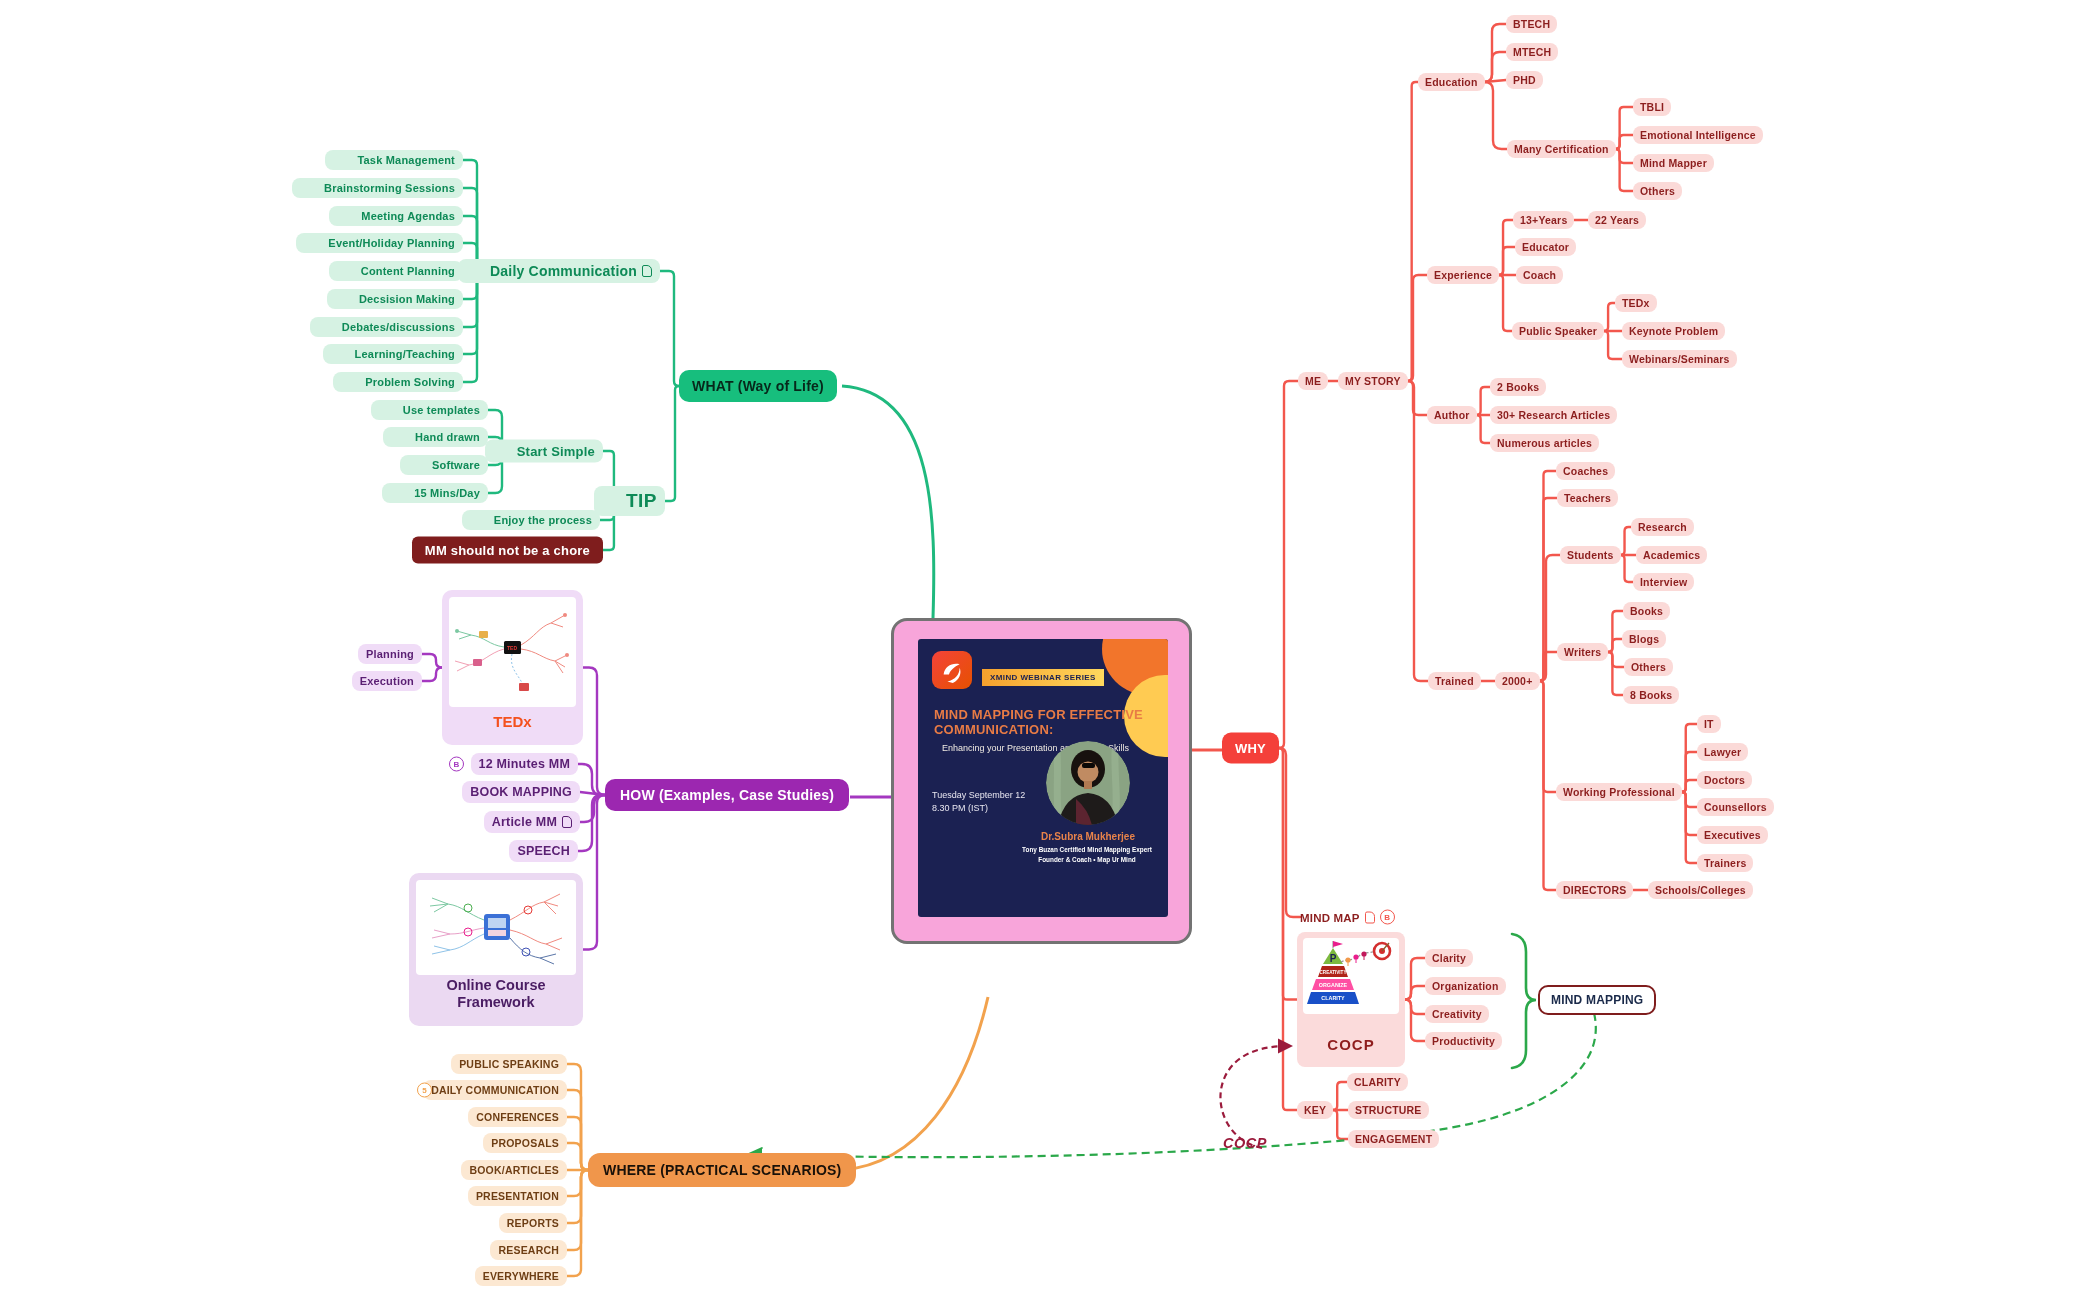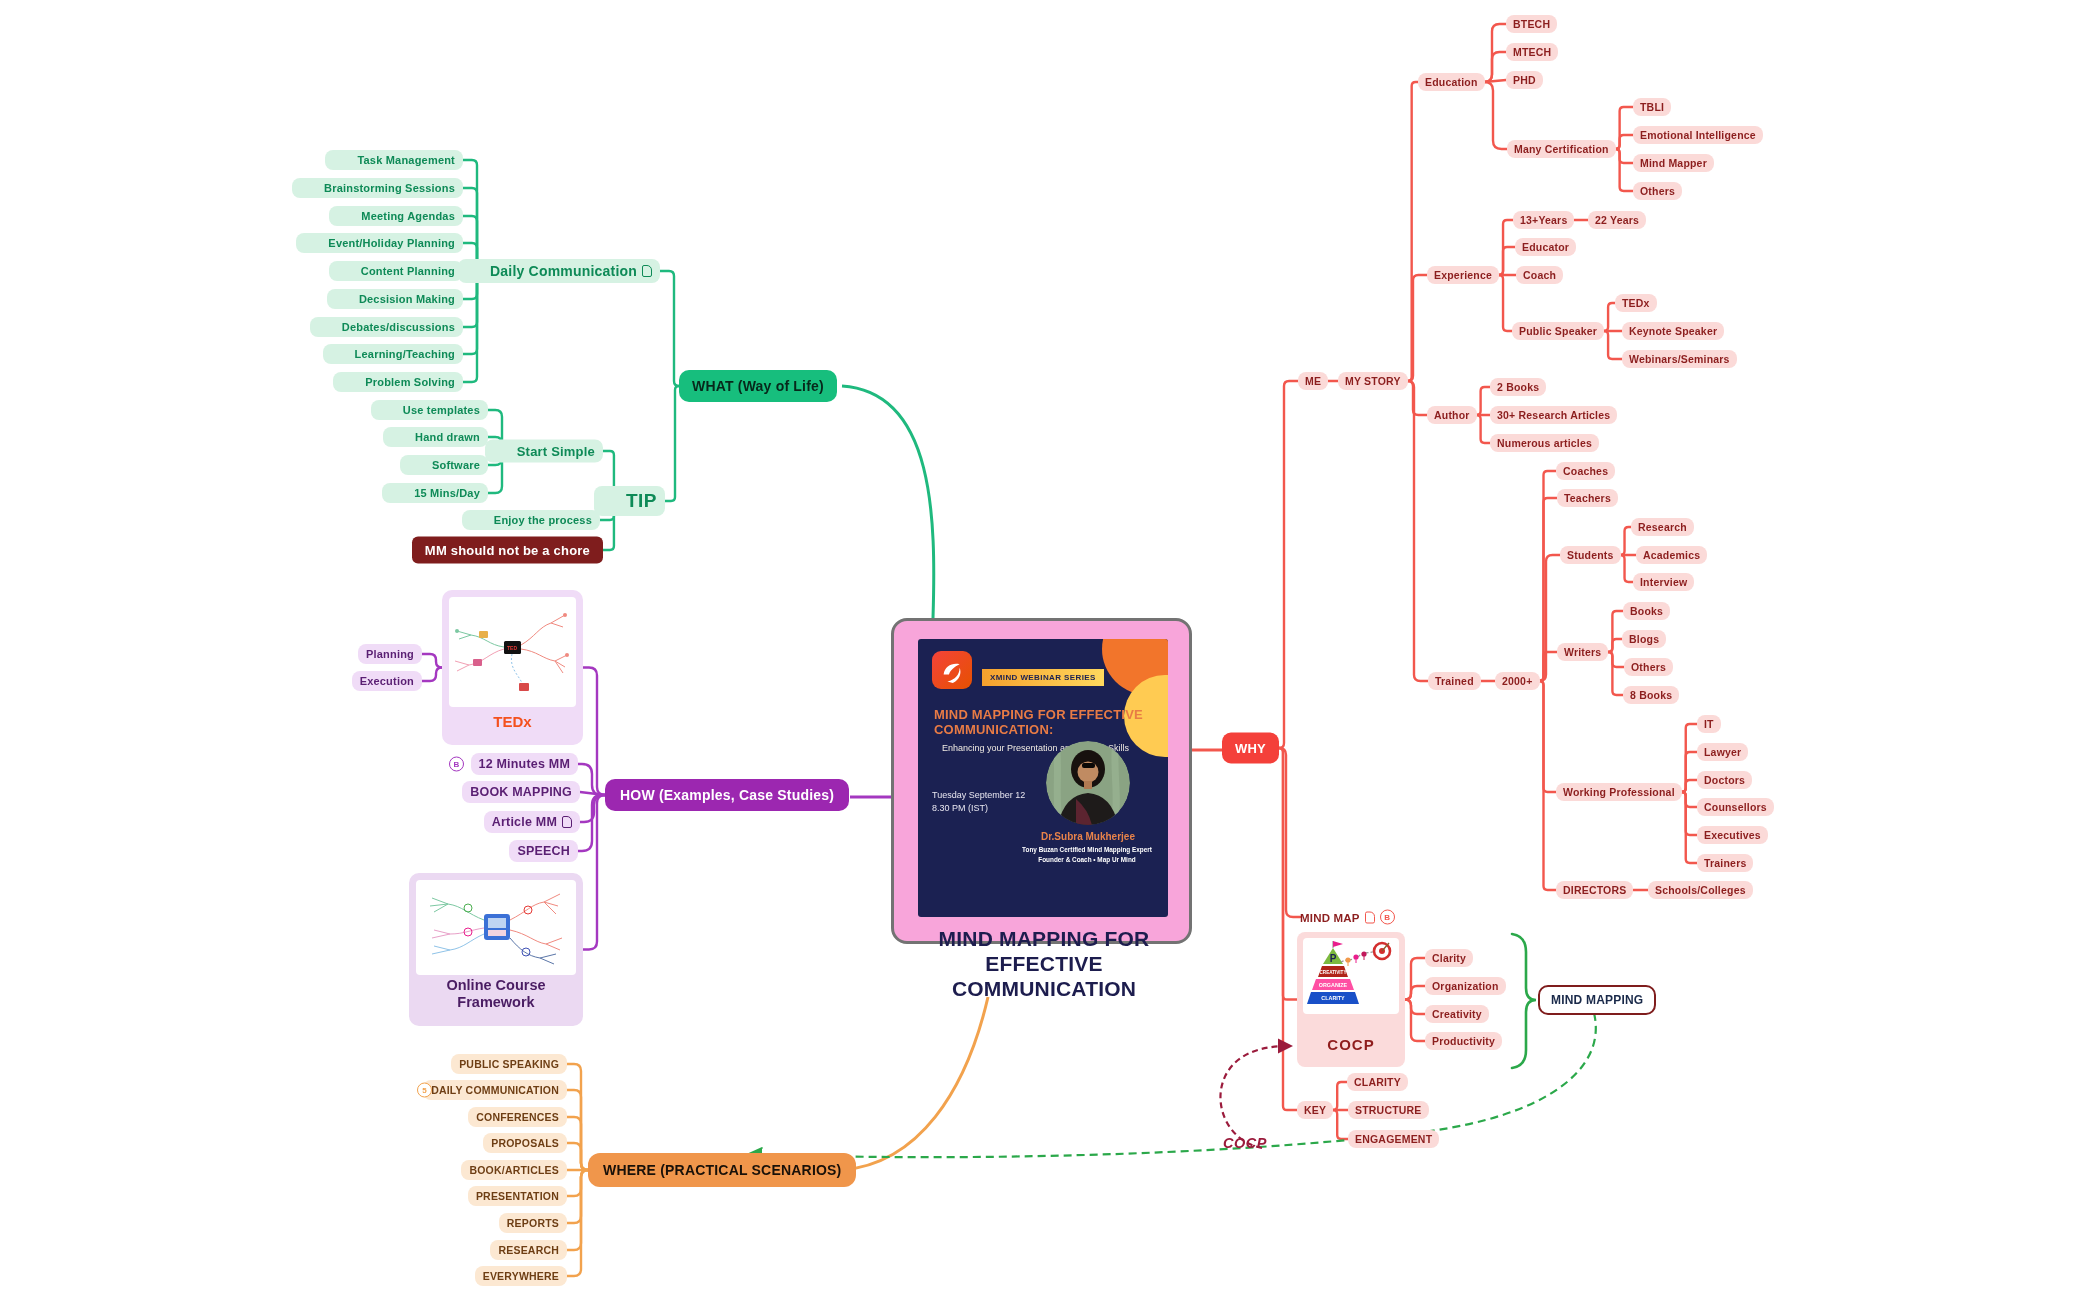--- a/index.html
+++ b/index.html
@@ -215,21 +215,20 @@
           <path d="M30,58 Q42,68 46,84 L30,84 Z" fill="#5C2430"></path>
           <rect x="36" y="22" width="13" height="5" rx="2" fill="#0A0806"></rect>
         </svg>
       </div>
       <div id="speaker-name">Dr.Subra Mukherjee</div>
       <div id="speaker-creds">
         <div>Tony Buzan Certified Mind Mapping Expert</div>
         <div>Founder &amp; Coach • Map Ur Mind</div>
       </div>
     </div>
-    <div id="center-title">MIND MAPPING FOR EFFECTIVE COMMUNICATION</div>
   </div>
 
   <div class="n filled-green" id="n-what" style="left:679px;top:386px">WHAT (Way of Life)</div>
   <div class="n green big-label" id="n-dc" style="right:1438px;top:271px">
     <span>Daily Communication</span>
     <span class="pg"></span>
   </div>
   <div class="n green" id="n-dc0" style="right:1635px;top:160px">Task Management</div>
   <div class="n green" id="n-dc1" style="right:1635px;top:188px">Brainstorming Sessions</div>
   <div class="n green" id="n-dc2" style="right:1635px;top:216px">Meeting Agendas</div>
@@ -322,21 +321,21 @@
   <div class="n red" id="n-mc1" style="left:1633px;top:135px">Emotional Intelligence</div>
   <div class="n red" id="n-mc2" style="left:1633px;top:163px">Mind Mapper</div>
   <div class="n red" id="n-mc3" style="left:1633px;top:191px">Others</div>
   <div class="n red" id="n-experience" style="left:1427px;top:275px">Experience</div>
   <div class="n red" id="n-x13" style="left:1513px;top:220px">13+Years</div>
   <div class="n red" id="n-x22" style="left:1588px;top:220px">22 Years</div>
   <div class="n red" id="n-educator" style="left:1515px;top:247px">Educator</div>
   <div class="n red" id="n-coach" style="left:1516px;top:275px">Coach</div>
   <div class="n red" id="n-pubspeak" style="left:1512px;top:331px">Public Speaker</div>
   <div class="n red" id="n-ps0" style="left:1615px;top:303px">TEDx</div>
-  <div class="n red" id="n-ps1" style="left:1622px;top:331px">Keynote Speaker</div>
+  <div class="n red" id="n-ps1" style="left:1622px;top:331px">Keynote Problem</div>
   <div class="n red" id="n-ps2" style="left:1622px;top:359px">Webinars/Seminars</div>
   <div class="n red" id="n-author" style="left:1427px;top:415px">Author</div>
   <div class="n red" id="n-a0" style="left:1490px;top:387px">2 Books</div>
   <div class="n red" id="n-a1" style="left:1490px;top:415px">30+ Research Articles</div>
   <div class="n red" id="n-a2" style="left:1490px;top:443px">Numerous articles</div>
   <div class="n red" id="n-trained" style="left:1428px;top:681px">Trained</div>
   <div class="n red" id="n-t2000" style="left:1495px;top:681px">2000+</div>
   <div class="n red" id="n-coaches" style="left:1556px;top:471px">Coaches</div>
   <div class="n red" id="n-teachers" style="left:1557px;top:498px">Teachers</div>
   <div class="n red" id="n-students" style="left:1560px;top:555px">Students</div>

